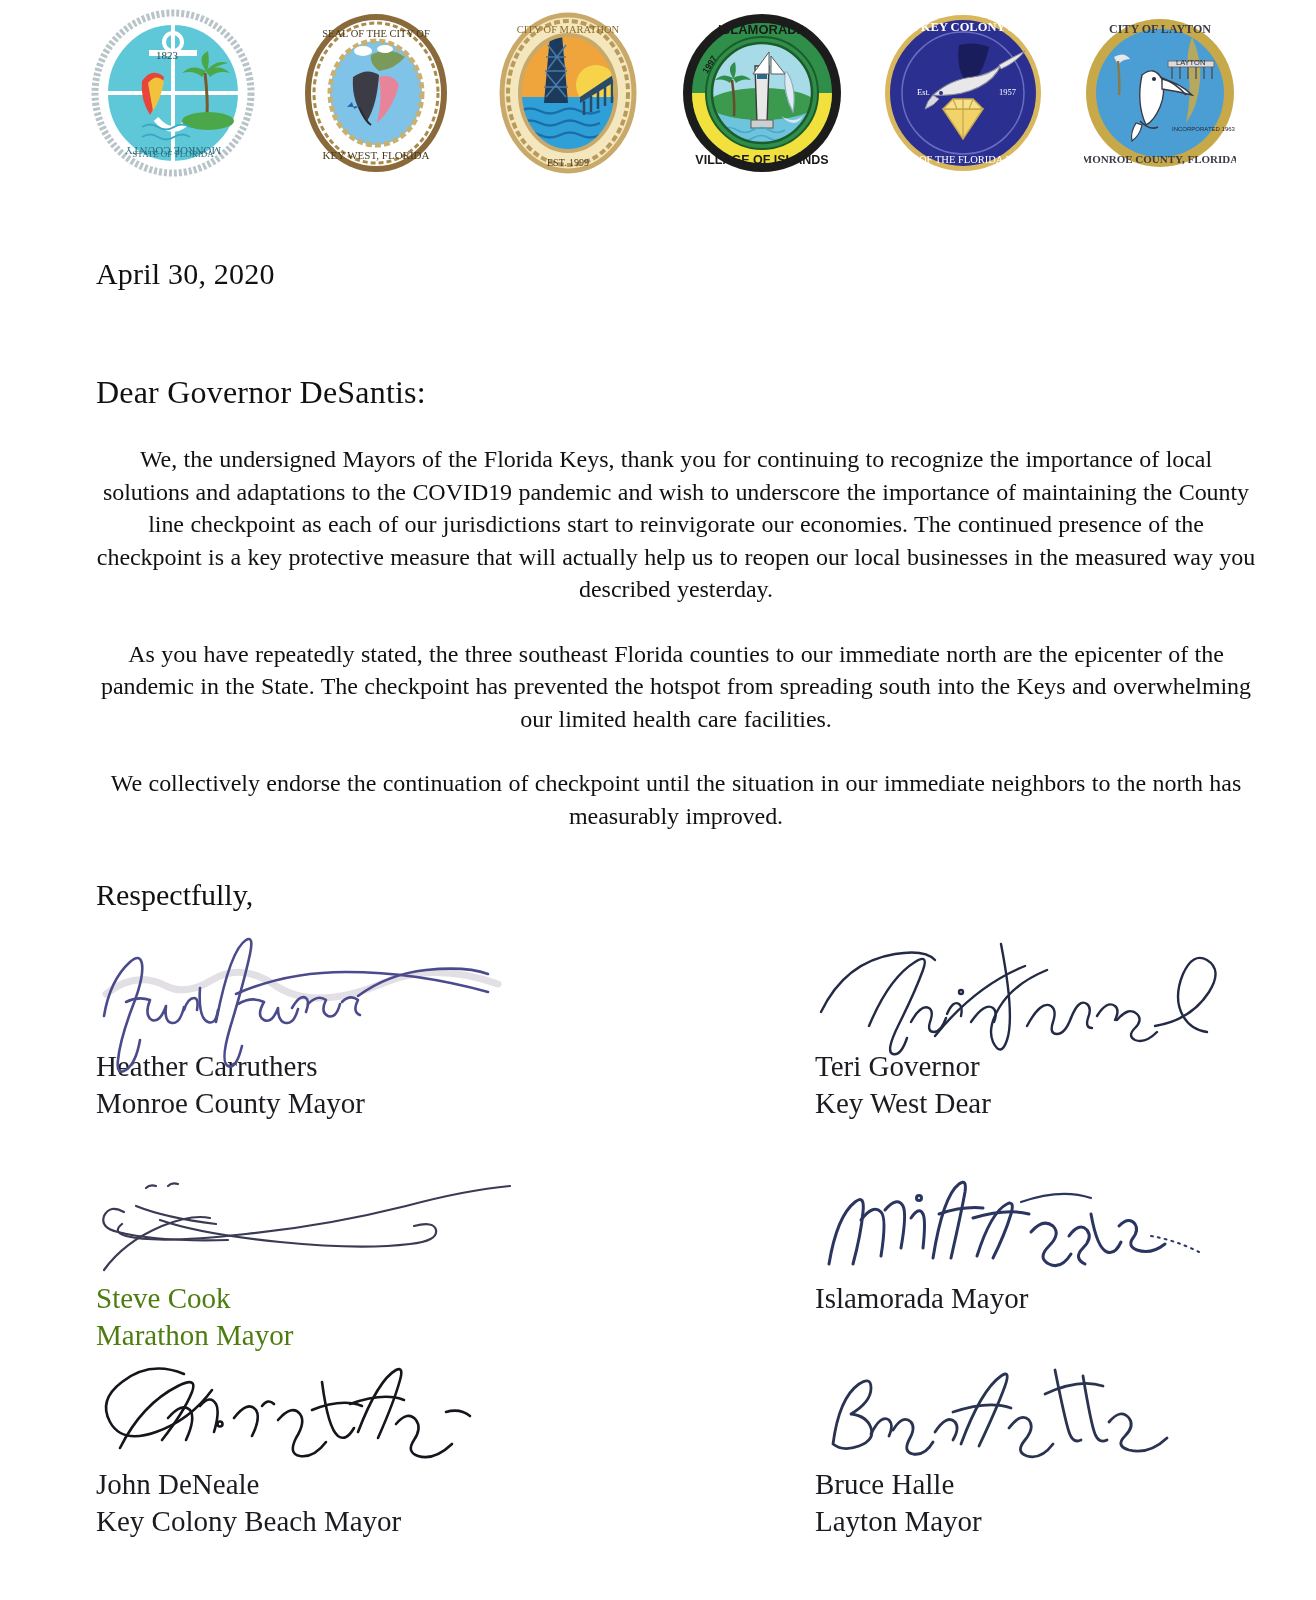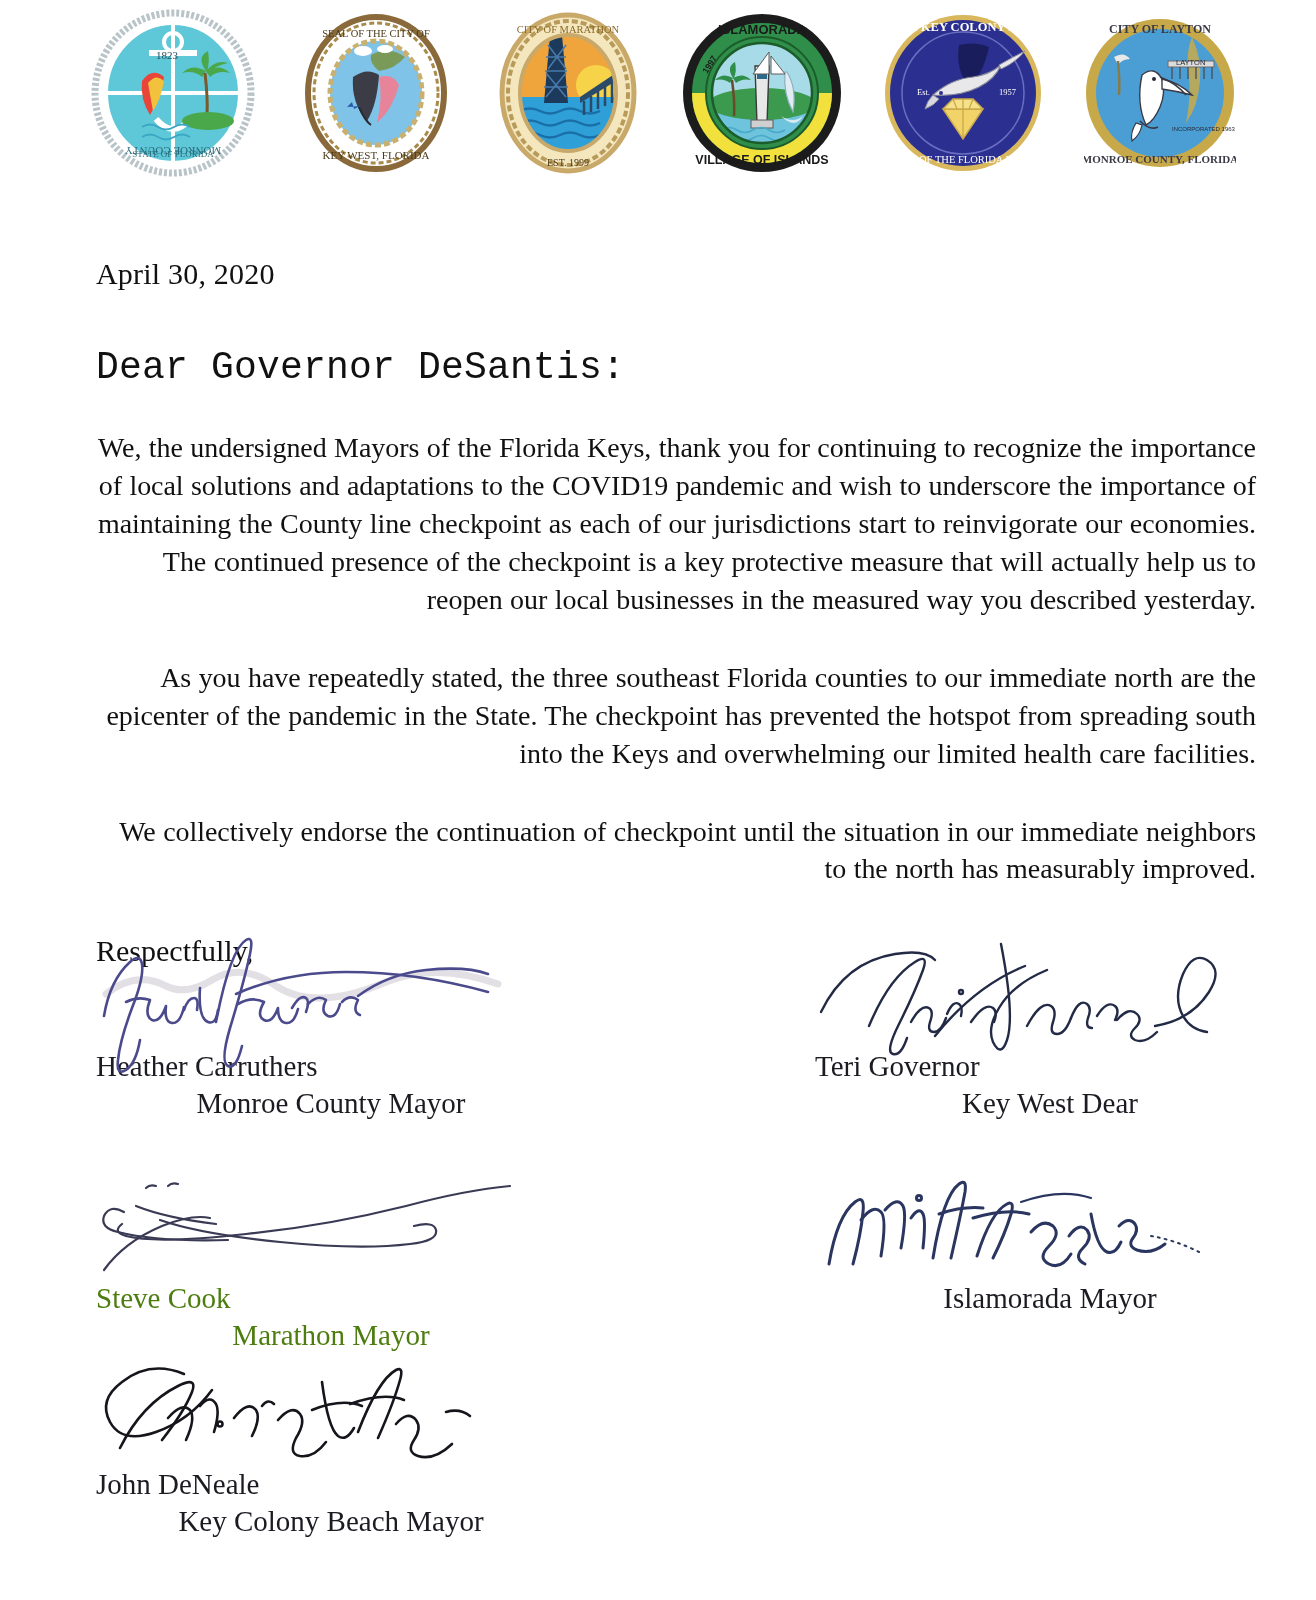--- a/index.html
+++ b/index.html
@@ -41,30 +41,29 @@
     top: 236px;
     width: 1160px;
   }
   .date-line {
     font-size: 30px;
     line-height: 1.2;
     letter-spacing: .2px;
     margin-top: 20px;
   }
   .salutation {
-    font-size: 38px;
-    margin-top: 54px;
+    font-size: 32px;
+    margin-top: 82px;
     letter-spacing: .2px;
-    font-family: Liberation Mono, monospace;
   }
   .para {
-    font-size: 28px;
+    font-size: 24px;
     line-height: 1.355;
-    margin-top: 40px;
-    text-align: right;
+    margin-top: 32px;
+    text-align: center;
     letter-spacing: -0.05px;
     word-spacing: .5px;
   }
   .closing {
     font-size: 30px;
     margin-top: 46px;
   }
 
   
   .sig-area {
@@ -91,21 +90,20 @@
   }
   .sig-name {
     font-size: 29px;
     line-height: 1.28;
     white-space: nowrap;
   }
   .sig-title {
     font-size: 29px;
     line-height: 1.28;
     white-space: nowrap;
-    text-align: center;
   }
   .tone-ink  { color: #1b1b22; }
   .tone-gray { color: #4d7c0f; }
 
   
   .col-left  { left: 96px; }
   .col-right { left: 815px; }
   .row-1 { top: 0px; }
   .row-2 { top: 232px; }
   .row-3 { top: 418px; }
@@ -413,13 +411,34 @@
           <path d="M254 56 q34 -12 54 -4"></path>
           <path d="M300 76 q12 -14 20 -4 q6 8 -2 20 q-8 12 4 16 q16 5 34 -12"></path>
           <path d="M350 64 q14 -4 24 4"></path>
         </g>
       </svg>
     </div>
     <div class="sig-name tone-ink">John DeNeale</div>
     <div class="sig-title tone-ink">Key Colony Beach Mayor</div>
   </div>
 
+  <div class="sig-block col-right row-3">
+    <div class="sig-canvas">
+      <svg width="420" height="118" viewBox="0 0 420 118" aria-label="Bruce Halle signature">
+        <g fill="none" stroke="#2a3350" stroke-width="2.8" stroke-linecap="round" stroke-linejoin="round">
+          <path d="M18 96 q6 -46 26 -60 q12 -8 12 4 q0 14 -20 26 q16 2 20 14 q4 12 -12 18 q-16 6 -26 -2"></path>
+          <path d="M56 86 q10 -20 18 -14 q5 5 0 16"></path>
+          <path d="M78 82 q10 -16 18 -8 q5 6 -2 18 q-6 12 4 14 q12 2 20 -12"></path>
+          <path d="M120 84 q12 -18 20 -10 q5 6 -2 18"></path>
+          <path d="M146 96 q20 -54 40 -68 q10 -7 4 10 q-8 22 -26 60"></path>
+          <path d="M138 64 q36 -12 58 -4"></path>
+          <path d="M194 80 q12 -16 20 -8 q6 8 -4 20 q-10 12 2 16 q14 4 26 -12"></path>
+          <path d="M240 22 q10 50 14 62 q4 12 12 8"></path>
+          <path d="M268 28 q8 48 12 58 q4 10 12 6"></path>
+          <path d="M294 74 q12 -14 20 -4 q6 8 -4 18 q-10 10 4 14 q20 5 38 -12"></path>
+          <path d="M230 46 q34 -16 58 -8"></path>
+        </g>
+      </svg>
+    </div>
+    <div class="sig-name tone-ink">Bruce Halle</div>
+    <div class="sig-title tone-ink">Layton Mayor</div>
+  </div>
 </div>
 
 </body></html>

